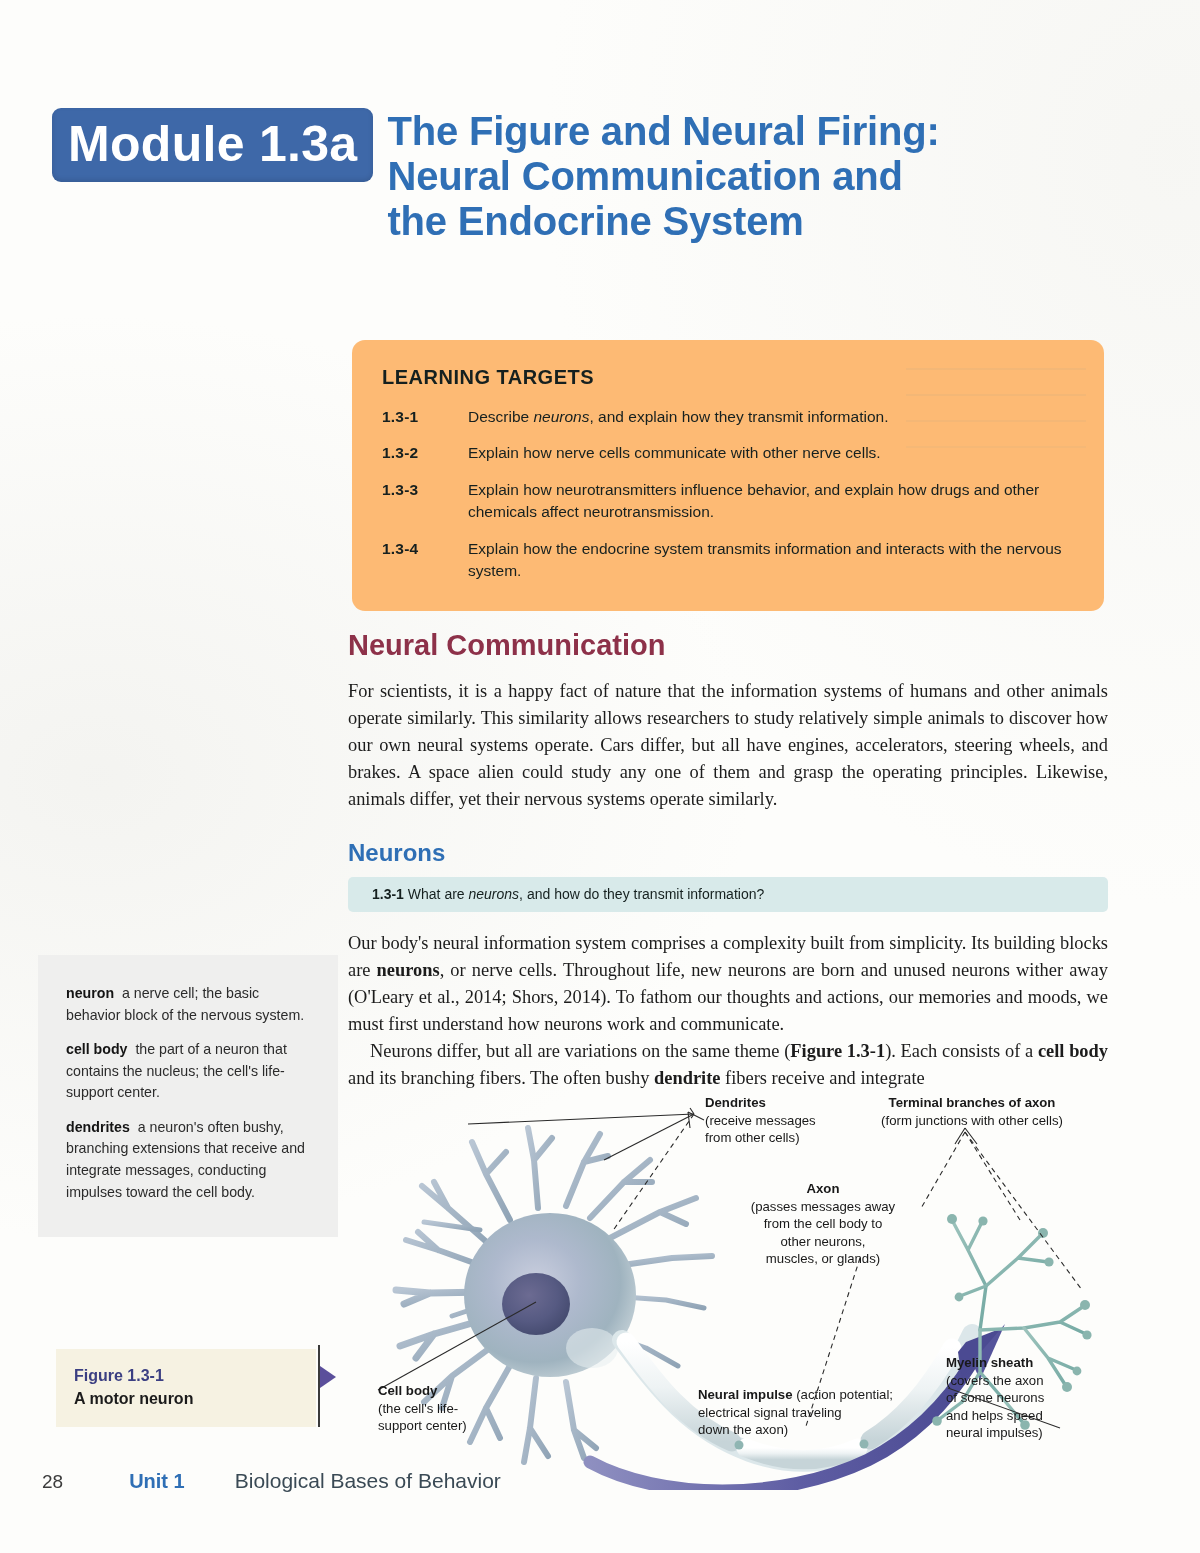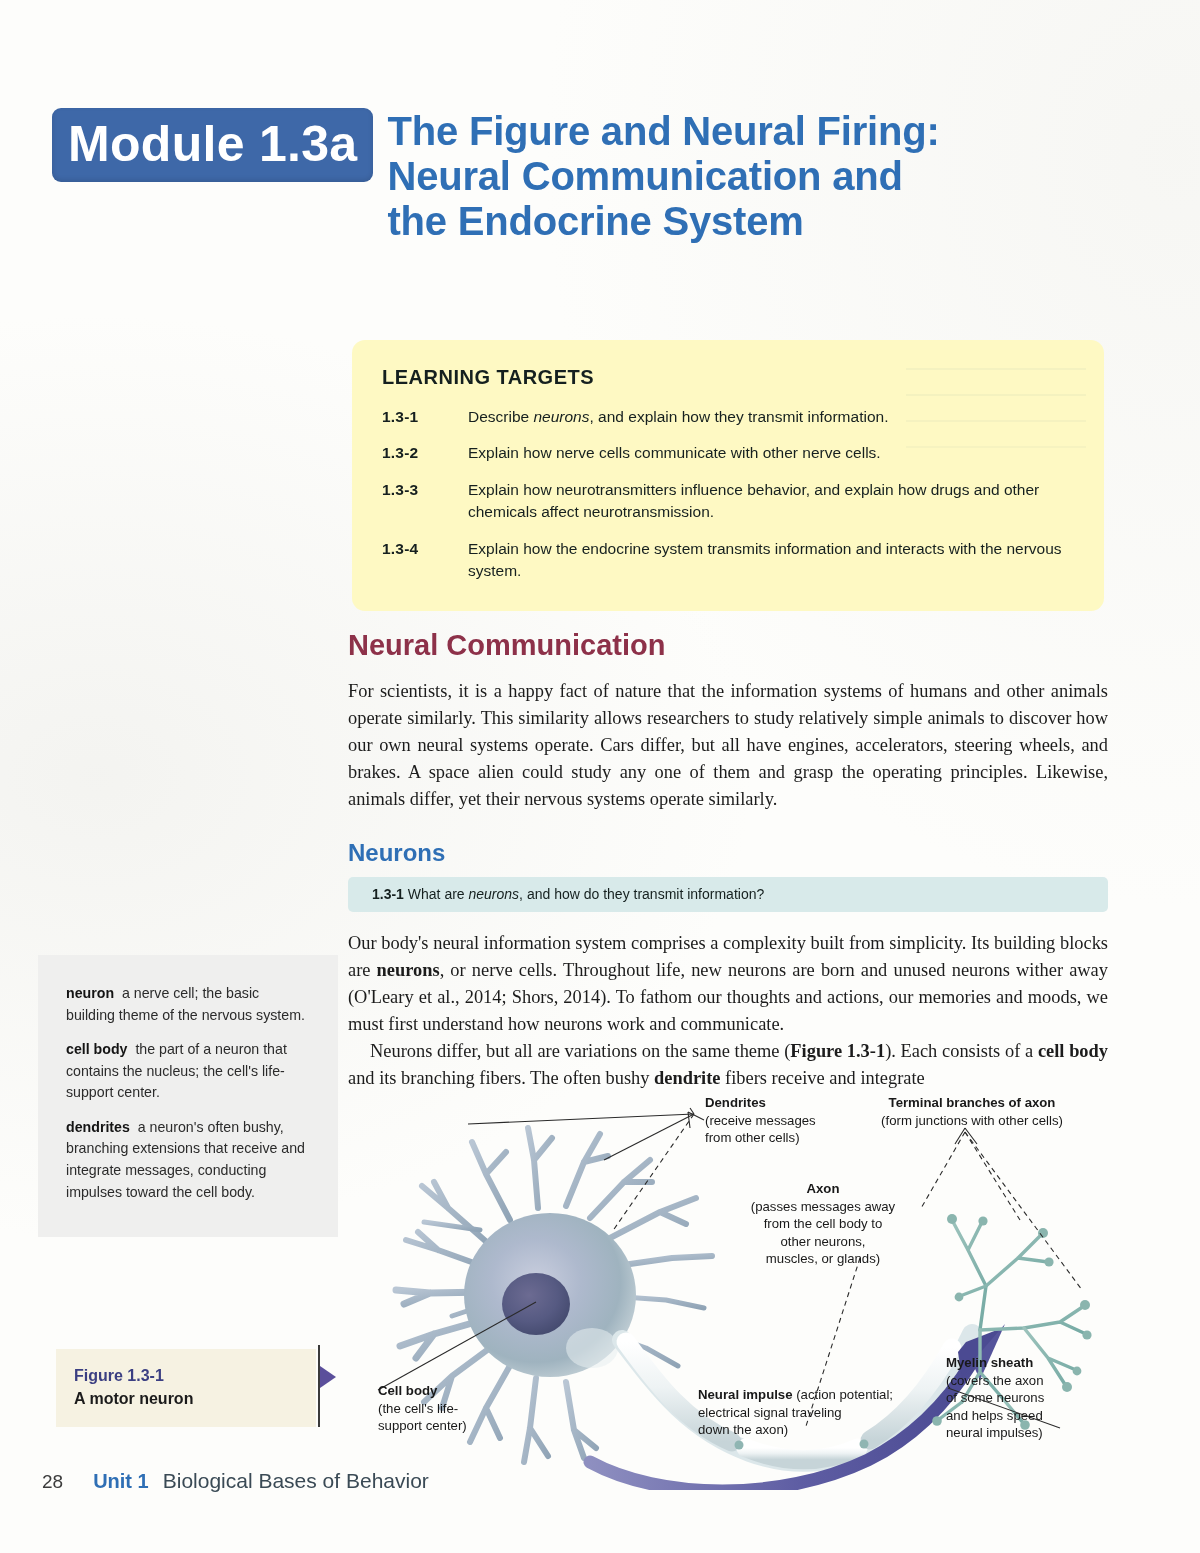--- a/index.html
+++ b/index.html
@@ -59,21 +59,21 @@
     letter-spacing: -0.2px;
   }
   .module-title .tl { display: block; }
 
   
   .lt-box {
     position: absolute;
     left: 352px;
     top: 340px;
     width: 752px;
-    background: #fef9c3;
+    background: #fdba74;
     border-radius: 13px;
     padding: 26px 30px 28px 30px;
     box-sizing: border-box;
     font-family: "Liberation Sans", sans-serif;
   }
   .lt-box::after{
     content:"";
     position:absolute;
     right:18px; top:14px;
     width:180px; height:110px;
@@ -207,20 +207,21 @@
   }
 
   
   .footer {
     position: absolute;
     left: 42px;
     top: 1469px;
     display: flex;
     align-items: baseline;
     font-family: "Liberation Sans", sans-serif;
+    gap: 36px;
   }
   .pg-num { font-size: 19px; color: #3c3c3c; }
   .unit-label {
     font-size: 20px; font-weight: bold; color: #2f6fb5;
     margin-left: 30px;
   }
   .unit-title {
     font-size: 21px; color: #3a4a55; margin-left: 14px;
   }
 
@@ -291,21 +292,21 @@
     <span class="lo-num">1.3-1</span><span>&nbsp;</span><span>What are </span><i>neurons</i><span>, and how do they transmit information?</span>
   </div>
 
   <p class="body-p"><span>Our body's neural information system comprises a complexity built from simplicity. Its building blocks are </span><b>neurons</b><span>, or nerve cells. Throughout life, new neurons are born and unused neurons wither away (O'Leary et al., 2014; Shors, 2014). To fathom our thoughts and actions, our memories and moods, we must first understand how neurons work and communicate.</span></p>
 
   <p class="body-p"><span>Neurons differ, but all are variations on the same theme (</span><b>Figure 1.3-1</b><span>). Each consists of a </span><b>cell body</b><span> and its branching fibers. The often bushy </span><b>dendrite</b><span> fibers receive and integrate</span></p>
 </div>
 
 <div class="glossary">
   <div class="gl-item">
-    <span class="gl-term">neuron</span><span>&nbsp; </span><span>a nerve cell; the basic building theme of the nervous system.</span>
+    <span class="gl-term">neuron</span><span>&nbsp; </span><span>a nerve cell; the basic behavior block of the nervous system.</span>
   </div>
   <div class="gl-item">
     <span class="gl-term">cell body</span><span>&nbsp; </span><span>the part of a neuron that contains the nucleus; the cell's life-support center.</span>
   </div>
   <div class="gl-item">
     <span class="gl-term">dendrites</span><span>&nbsp; </span><span>a neuron's often bushy, branching extensions that receive and integrate messages, conducting impulses toward the cell body.</span>
   </div>
 </div>
 
 <div class="fig-caption">

